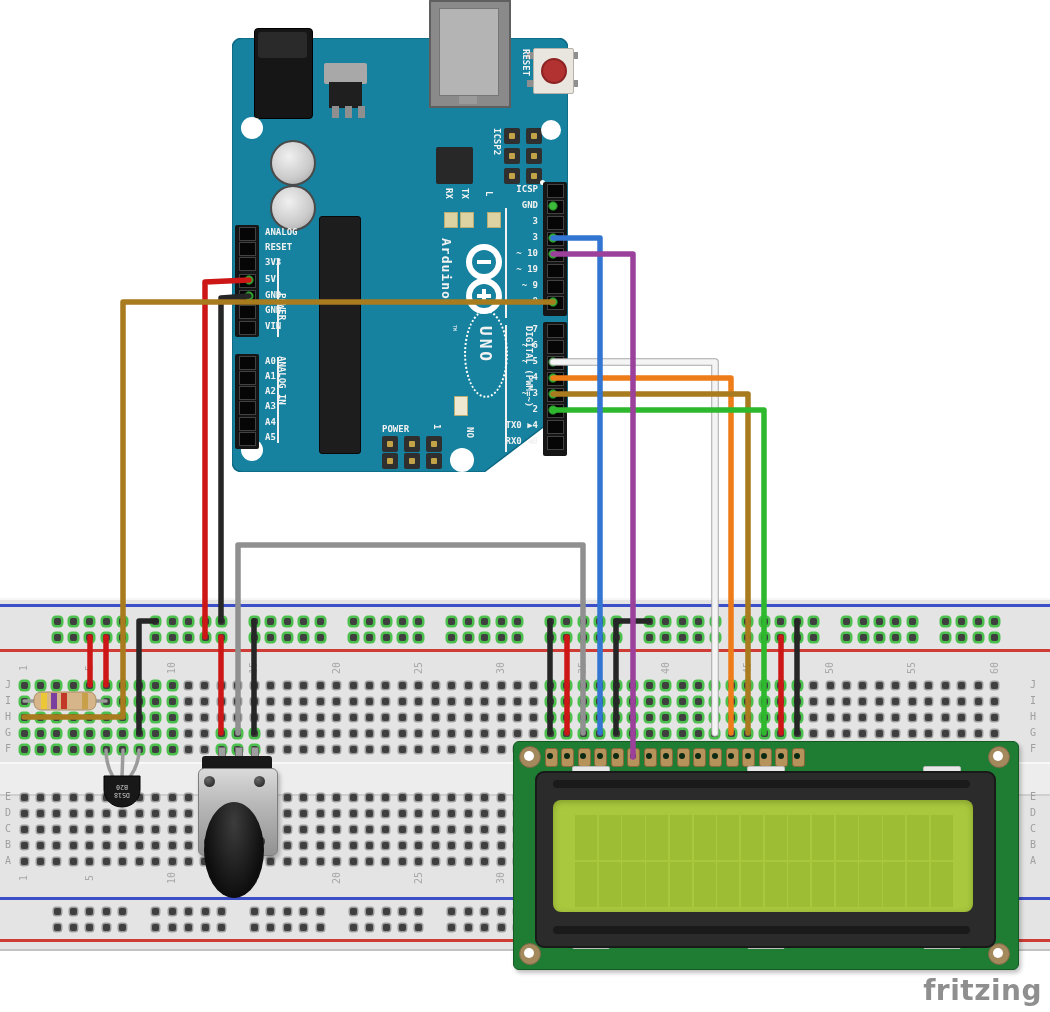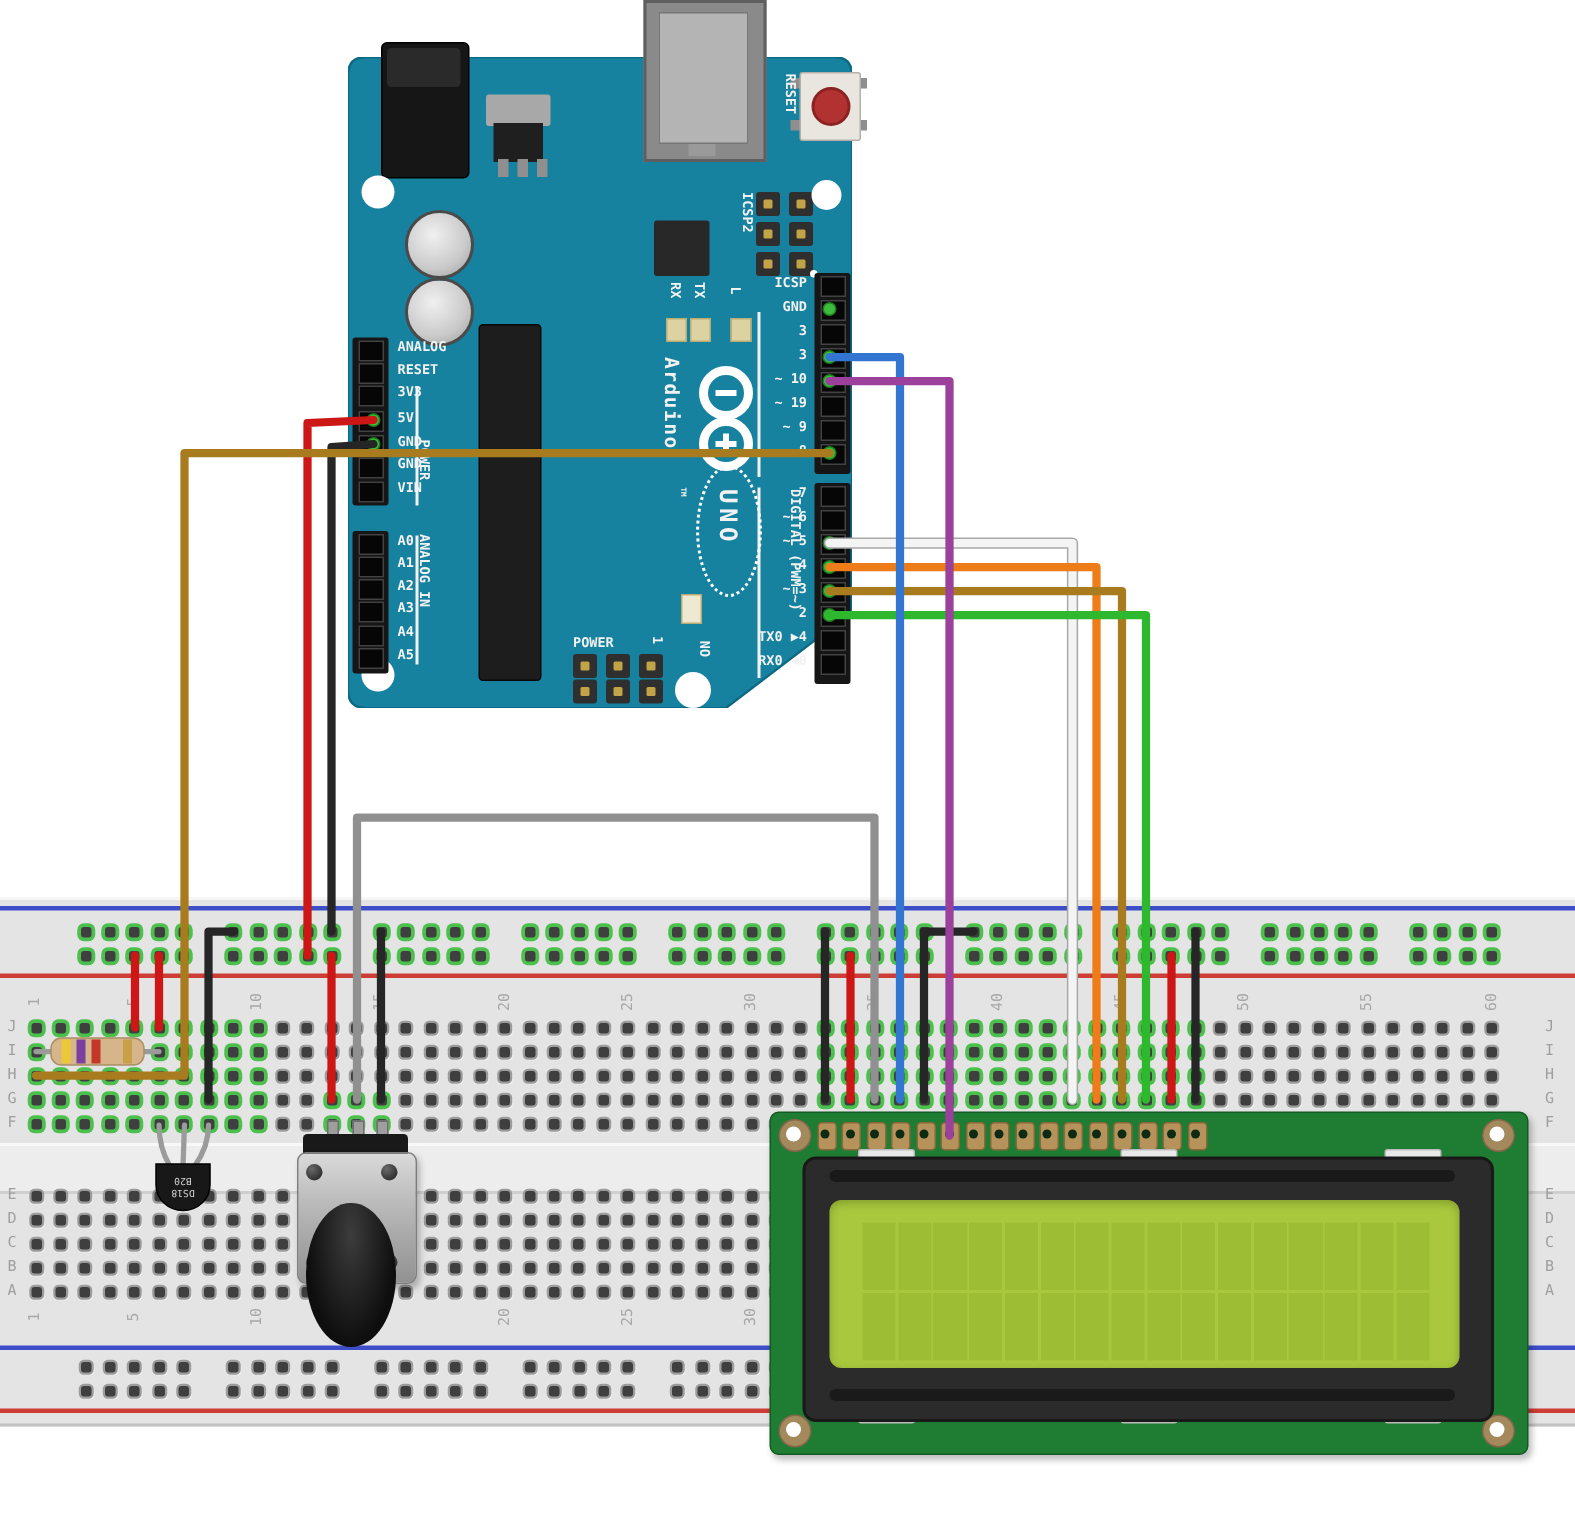--- a/index.html
+++ b/index.html
@@ -1263,13 +1263,14 @@
         <polyline points="553,362 715,362 715,733" fill="none" stroke="#a8a8a8" stroke-width="7.5" stroke-linecap="round" stroke-linejoin="round"></polyline>
         <polyline points="553,362 715,362 715,733" fill="none" stroke="#f4f4f4" stroke-width="5.5" stroke-linecap="round" stroke-linejoin="round"></polyline>
         <polyline points="553,378 731,378 731,733" fill="none" stroke="#ee7c19" stroke-width="5.5" stroke-linecap="round" stroke-linejoin="round"></polyline>
         <polyline points="553,394 748,394 748,733" fill="none" stroke="#a87b1e" stroke-width="5.5" stroke-linecap="round" stroke-linejoin="round"></polyline>
         <polyline points="553,410 764,410 764,733" fill="none" stroke="#2eb82e" stroke-width="5.5" stroke-linecap="round" stroke-linejoin="round"></polyline>
         <polyline points="553,238 600,238 600,733" fill="none" stroke="#3276d2" stroke-width="5.5" stroke-linecap="round" stroke-linejoin="round"></polyline>
         <polyline points="553,254 633,254 633,757" fill="none" stroke="#9b409b" stroke-width="5.5" stroke-linecap="round" stroke-linejoin="round"></polyline>
       </g>
   </svg>
 
+  <div id="fz-logo">fritzing</div>
 </div>
 
 </body></html>

